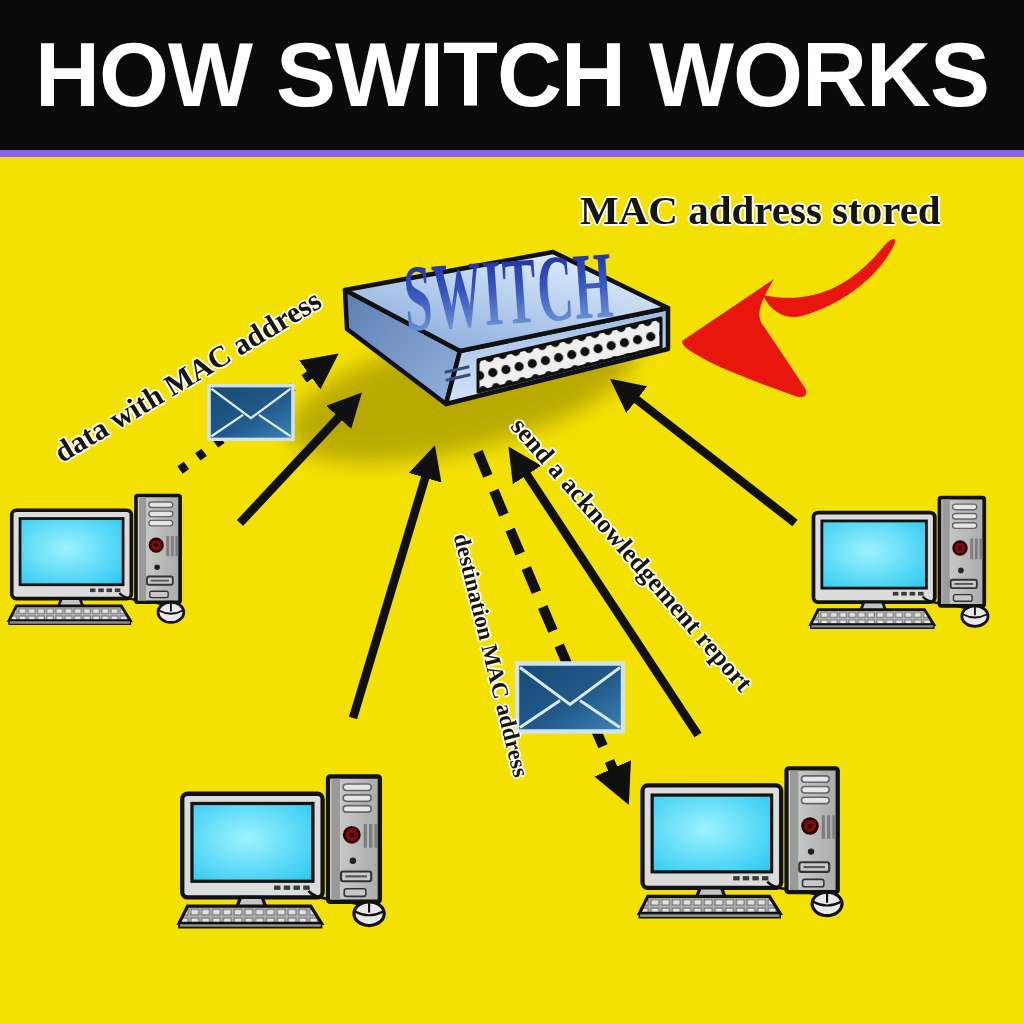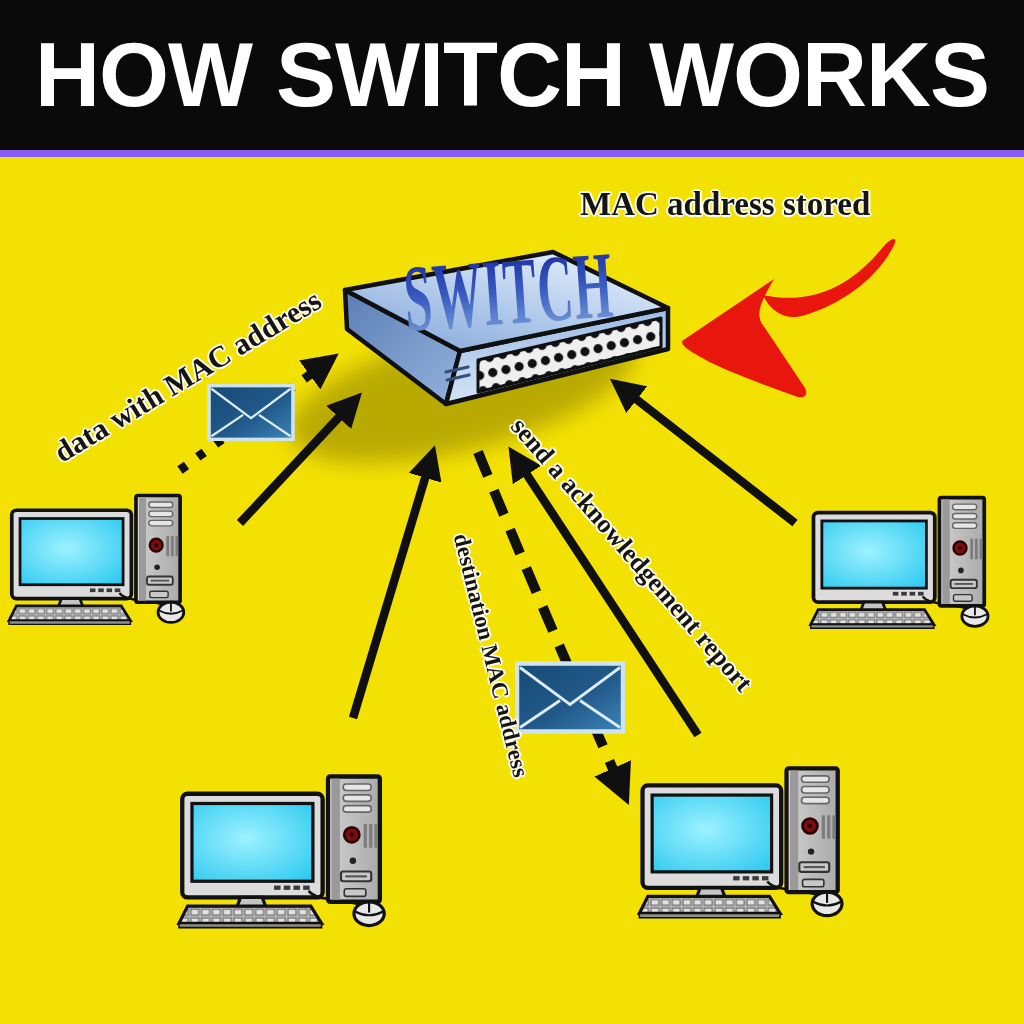--- a/index.html
+++ b/index.html
@@ -17,21 +17,21 @@
     color:#ffffff;font-weight:bold;font-size:90px;letter-spacing:-1px;
     font-family:"Liberation Sans", sans-serif;white-space:nowrap;
   }
   .diagram-svg{position:absolute;left:0;top:150px;width:1024px;height:874px;}
   .lbl{
     position:absolute;white-space:nowrap;
     font-family:"Liberation Serif", serif;font-weight:bold;color:#151515;
     text-shadow:-2px 0 0 #fffdf0, 2px 0 0 #fffdf0, 0 -2px 0 #fffdf0, 0 2px 0 #fffdf0,
                 -1px -1px 0 #fffdf0, 1px 1px 0 #fffdf0, -1px 1px 0 #fffdf0, 1px -1px 0 #fffdf0;
   }
-  .lbl-mac-stored{left:580px;top:186px;font-size:33px;}
+  .lbl-mac-stored{left:580px;top:186px;font-size:41px;}
   .lbl-data-mac{left:48px;top:440px;font-size:30px;transform:rotate(-31deg);transform-origin:0 0;}
   .lbl-ack{left:527px;top:412px;font-size:26px;transform:rotate(49deg);transform-origin:0 0;}
   .lbl-dest{left:473px;top:531px;font-size:23px;transform:rotate(76deg);transform-origin:0 0;}
   .switch-word{
     position:absolute;left:401px;top:252px;font-family:"Liberation Serif", serif;
     font-weight:bold;font-size:95px;letter-spacing:2px;line-height:1;
     transform:rotate(-4deg) scale(0.52,1);transform-origin:0 0;
     background:linear-gradient(180deg,#16249c 0%,#3a5cc0 50%,#7fa8dc 100%);
     -webkit-background-clip:text;background-clip:text;color:transparent;
   }

